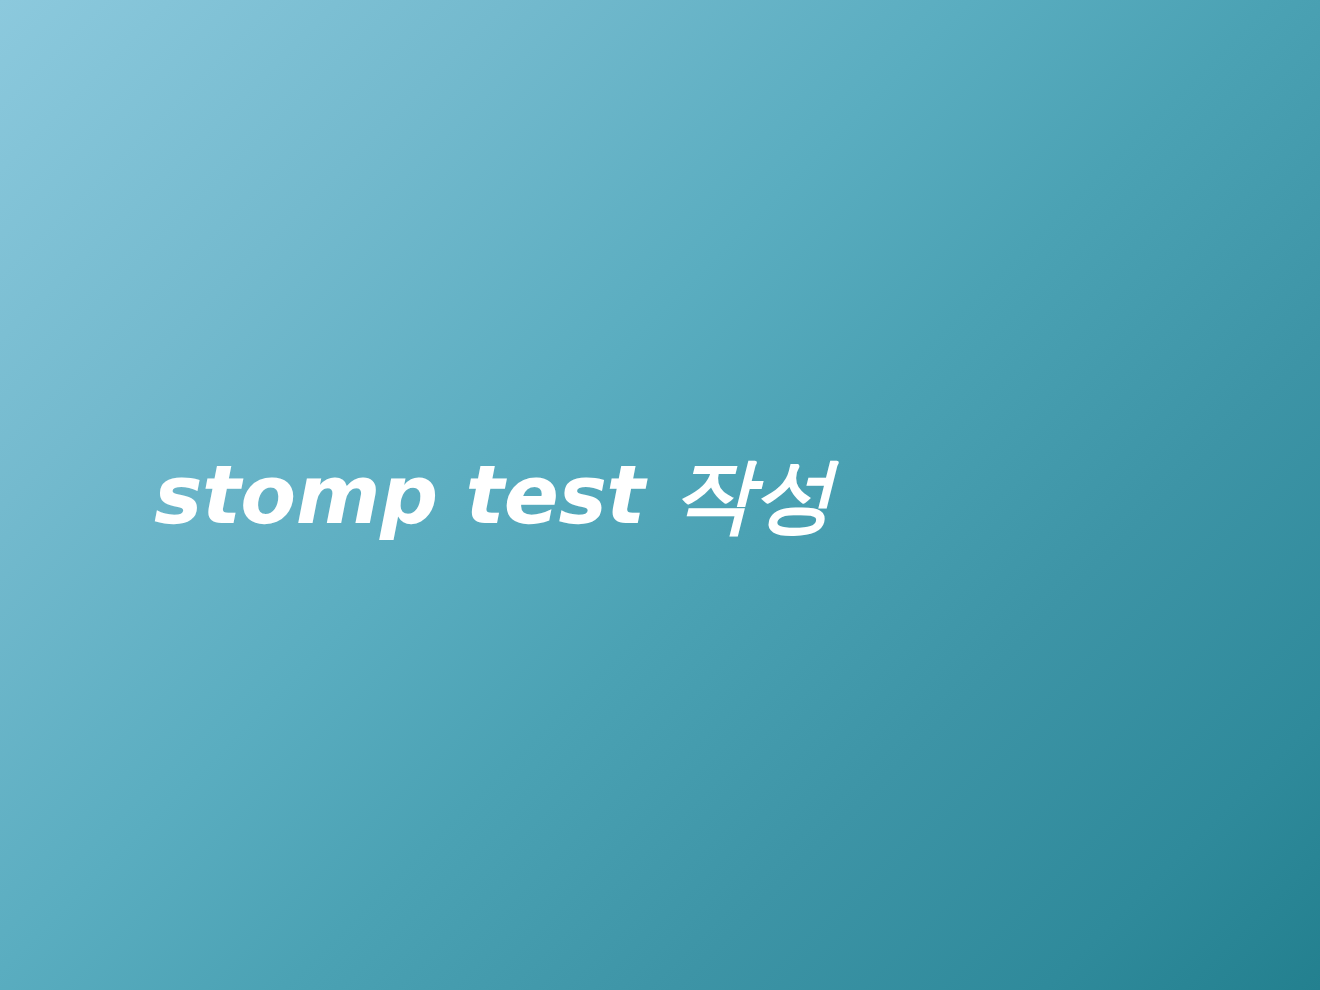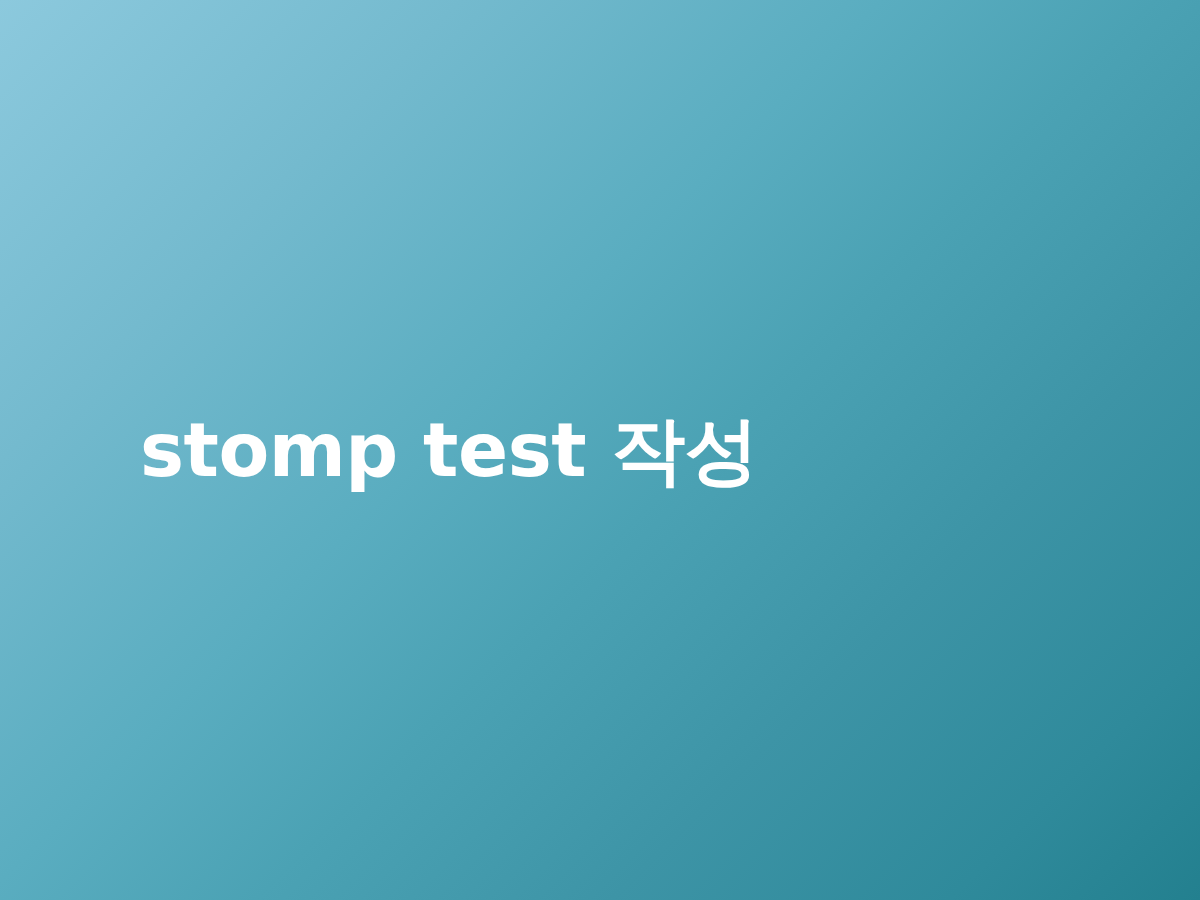--- a/index.html
+++ b/index.html
@@ -47,20 +47,21 @@
     margin: 0;
     padding: 0;
     font-family: "DejaVu Sans", sans-serif;
     font-size: 74px;
     font-weight: bold;
     line-height: 1.0;
     letter-spacing: -0.5px;
     color: #ffffff;
     white-space: pre;
     text-align: left;
+    font-style: italic;
   }
 </style>
 </head>
 <body>
 
 <div class="slide">
   <div class="title-block">
     <h1 class="slide-title">stomp test 작성</h1>
   </div>
 </div>

